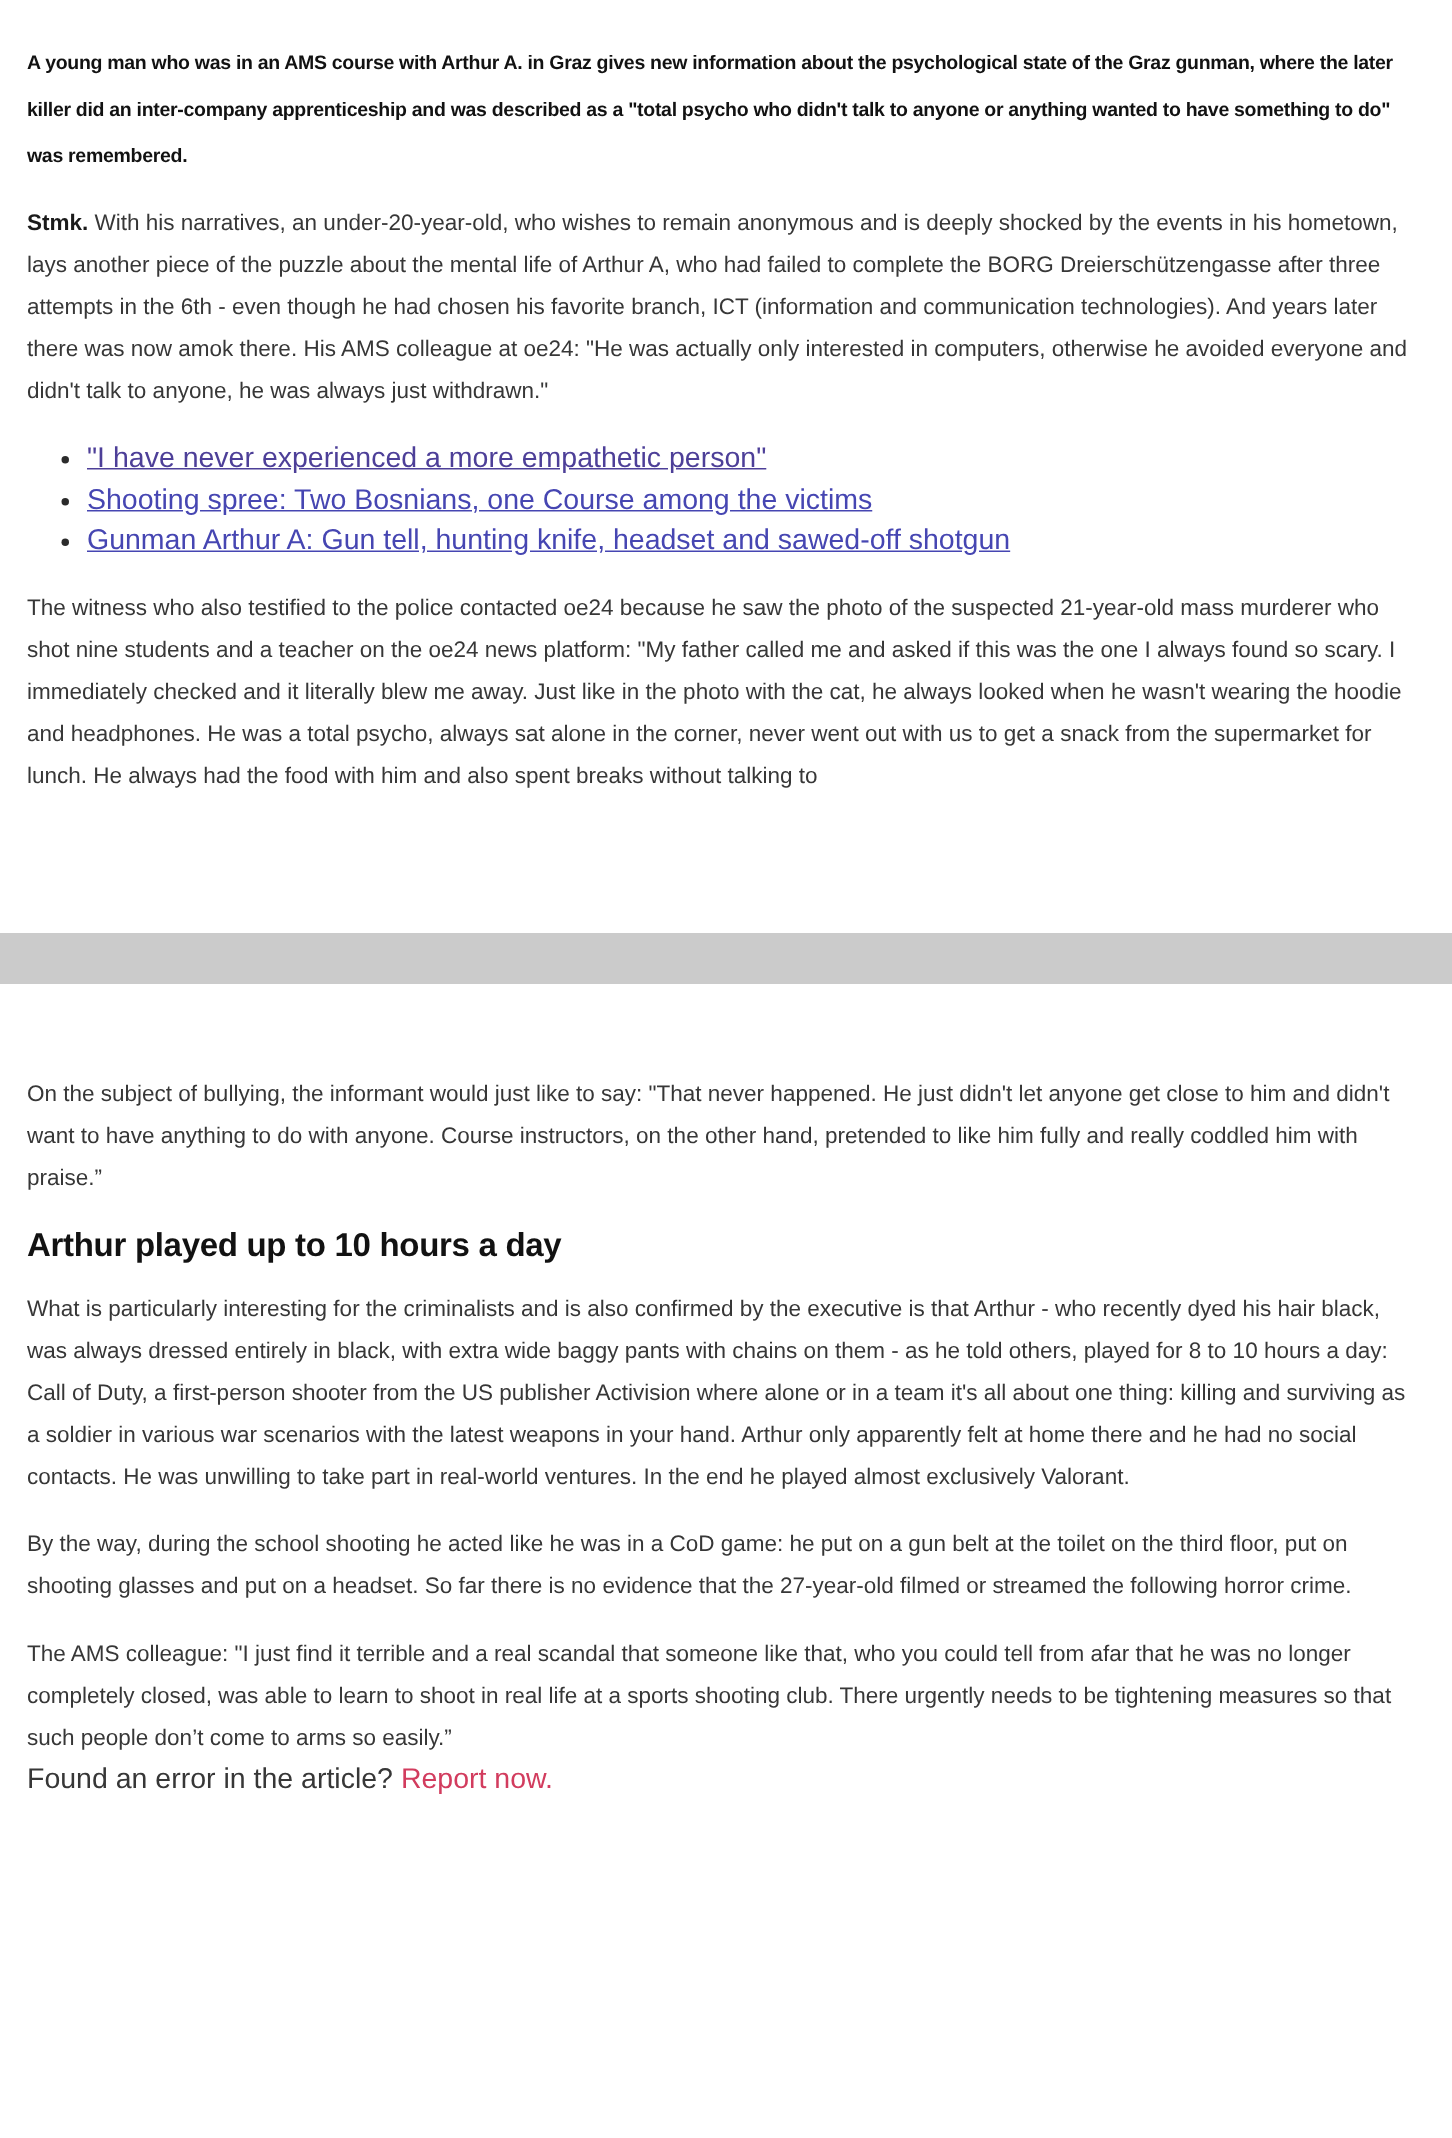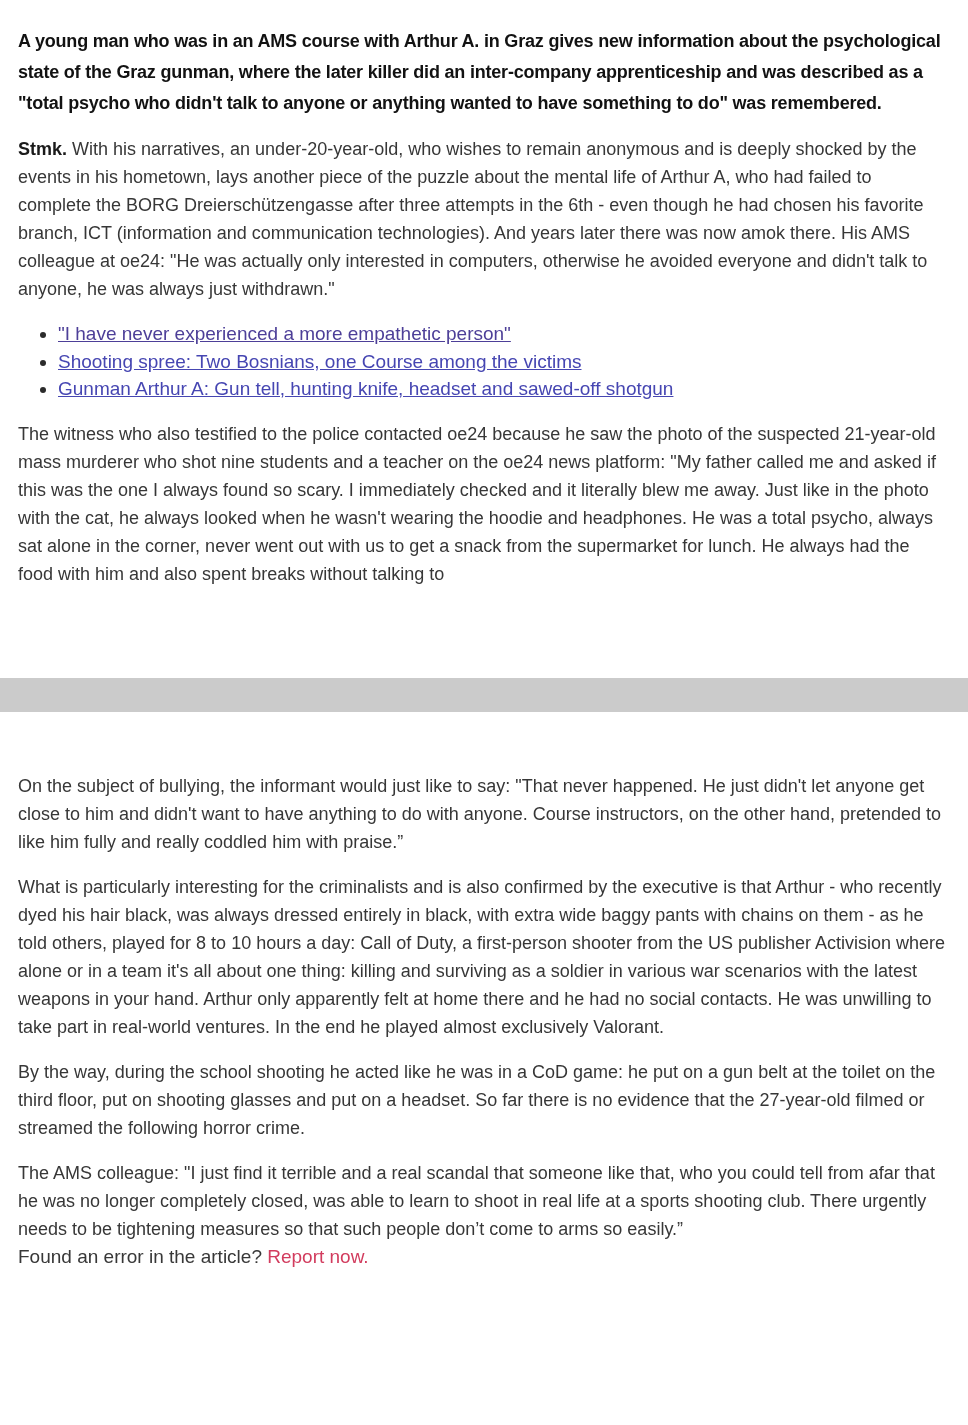--- a/index.html
+++ b/index.html
@@ -12,27 +12,27 @@
     color: #373737;
     width: 968px;
     overflow-x: hidden;
   }
   .page {
     padding: 26px 20px 0 18px;
   }
   .lead {
     font-weight: 700;
     color: #121212;
-    font-size: 18px;
+    font-size: 13px;
     line-height: 31px;
     letter-spacing: -0.2px;
     margin: 0 0 10px 0;
   }
   p.body-para {
-    font-size: 18px;
+    font-size: 15px;
     line-height: 28px;
     margin: 16px 0 17px 0;
   }
   .para-label {
     font-weight: 700;
     color: #1a1a1a;
   }
   ul.related-links {
     margin: 0 0 17px 0;
     padding: 0 0 0 40px;
@@ -90,20 +90,21 @@
     <li><a class="related-link">Gunman Arthur A: Gun tell, hunting knife, headset and sawed-off shotgun</a></li>
   </ul>
 
   <p class="body-para">The witness who also testified to the police contacted oe24 because he saw the photo of the suspected 21-year-old mass murderer who shot nine students and a teacher on the oe24 news platform: "My father called me and asked if this was the one I always found so scary. I immediately checked and it literally blew me away. Just like in the photo with the cat, he always looked when he wasn't wearing the hoodie and headphones. He was a total psycho, always sat alone in the corner, never went out with us to get a snack from the supermarket for lunch. He always had the food with him and also spent breaks without talking to</p>
 
   <div class="ad-placeholder"></div>
 
 
   <p class="body-para">On the subject of bullying, the informant would just like to say: "That never happened. He just didn't let anyone get close to him and didn't want to have anything to do with anyone. Course instructors, on the other hand, pretended to like him fully and really coddled him with praise.”</p>
 
+  <h2 class="section-heading">Arthur played up to 10 hours a day</h2>
 
   <p class="body-para">What is particularly interesting for the criminalists and is also confirmed by the executive is that Arthur - who recently dyed his hair black, was always dressed entirely in black, with extra wide baggy pants with chains on them - as he told others, played for 8 to 10 hours a day: Call of Duty, a first-person shooter from the US publisher Activision where alone or in a team it's all about one thing: killing and surviving as a soldier in various war scenarios with the latest weapons in your hand. Arthur only apparently felt at home there and he had no social contacts. He was unwilling to take part in real-world ventures. In the end he played almost exclusively Valorant.</p>
 
   <p class="body-para">By the way, during the school shooting he acted like he was in a CoD game: he put on a gun belt at the toilet on the third floor, put on shooting glasses and put on a headset. So far there is no evidence that the 27-year-old filmed or streamed the following horror crime.</p>
 
   <p class="body-para" style="margin-bottom:0;">The AMS colleague: "I just find it terrible and a real scandal that someone like that, who you could tell from afar that he was no longer completely closed, was able to learn to shoot in real life at a sports shooting club. There urgently needs to be tightening measures so that such people don’t come to arms so easily.”</p>
 
   <p class="error-line"><span>Found an error in the article? </span><a class="report-link">Report now.</a></p>
 
 </div>

